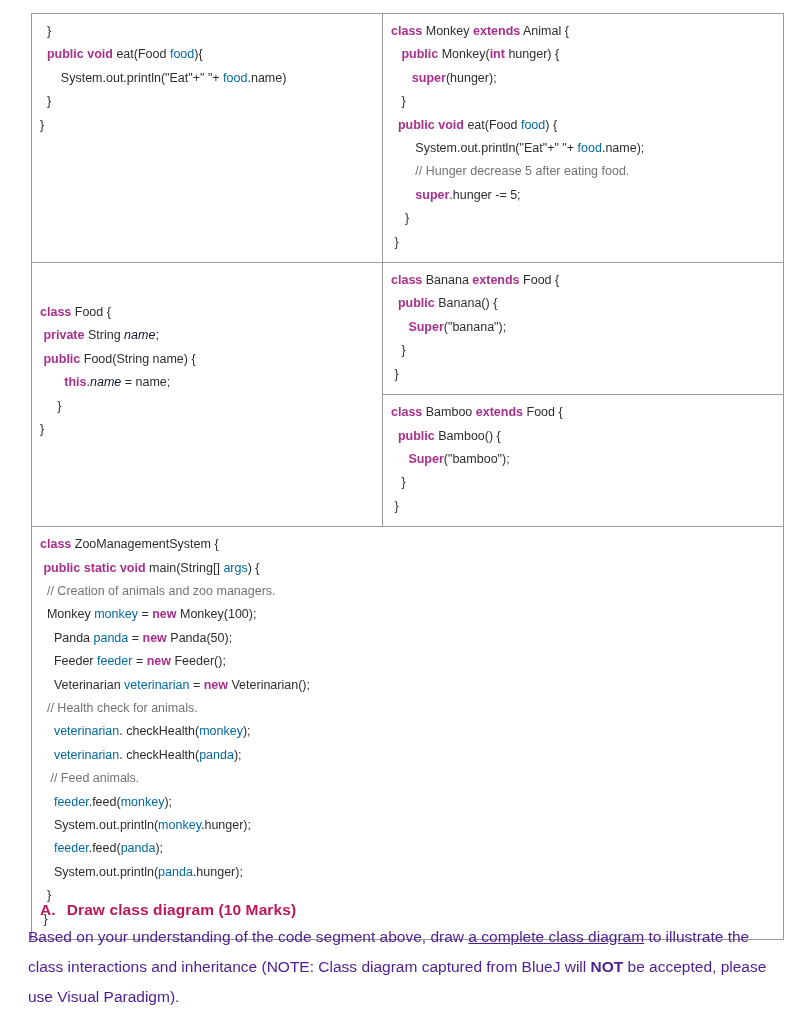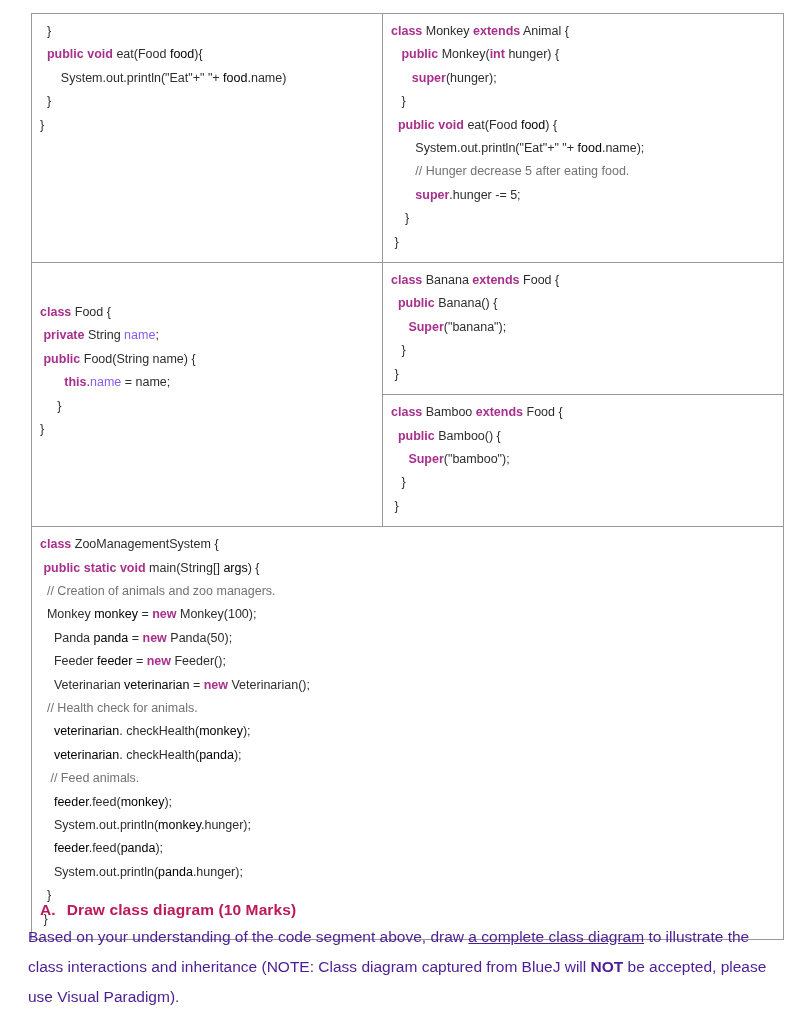--- a/index.html
+++ b/index.html
@@ -40,22 +40,22 @@
     font-size: 12.5px;
     line-height: 23.4px;
     color: #2d2d2d;
     padding: 6px 8px 8px 8px;
     white-space: pre;
   }
   .code .ln { display: block; white-space: pre; }
 
   
   .kw     { color: #a8308c; font-weight: bold; }  
-  .var    { color: #000000; text-align: center; }                     
-  .fld    { color: #8b5cf6; }                     
+  .var    { color: #0369a1; text-align: center; }                     
+  .fld    { color: #0f172a; font-style: italic; }                     
   .cmt    { color: #737373; }                     
   .plain  { color: #2d2d2d; }
 
   
   .question {
     position: absolute;
     left: 26px;
     top: 901px;
     width: 762px;
     font-family: "Liberation Sans", sans-serif;

